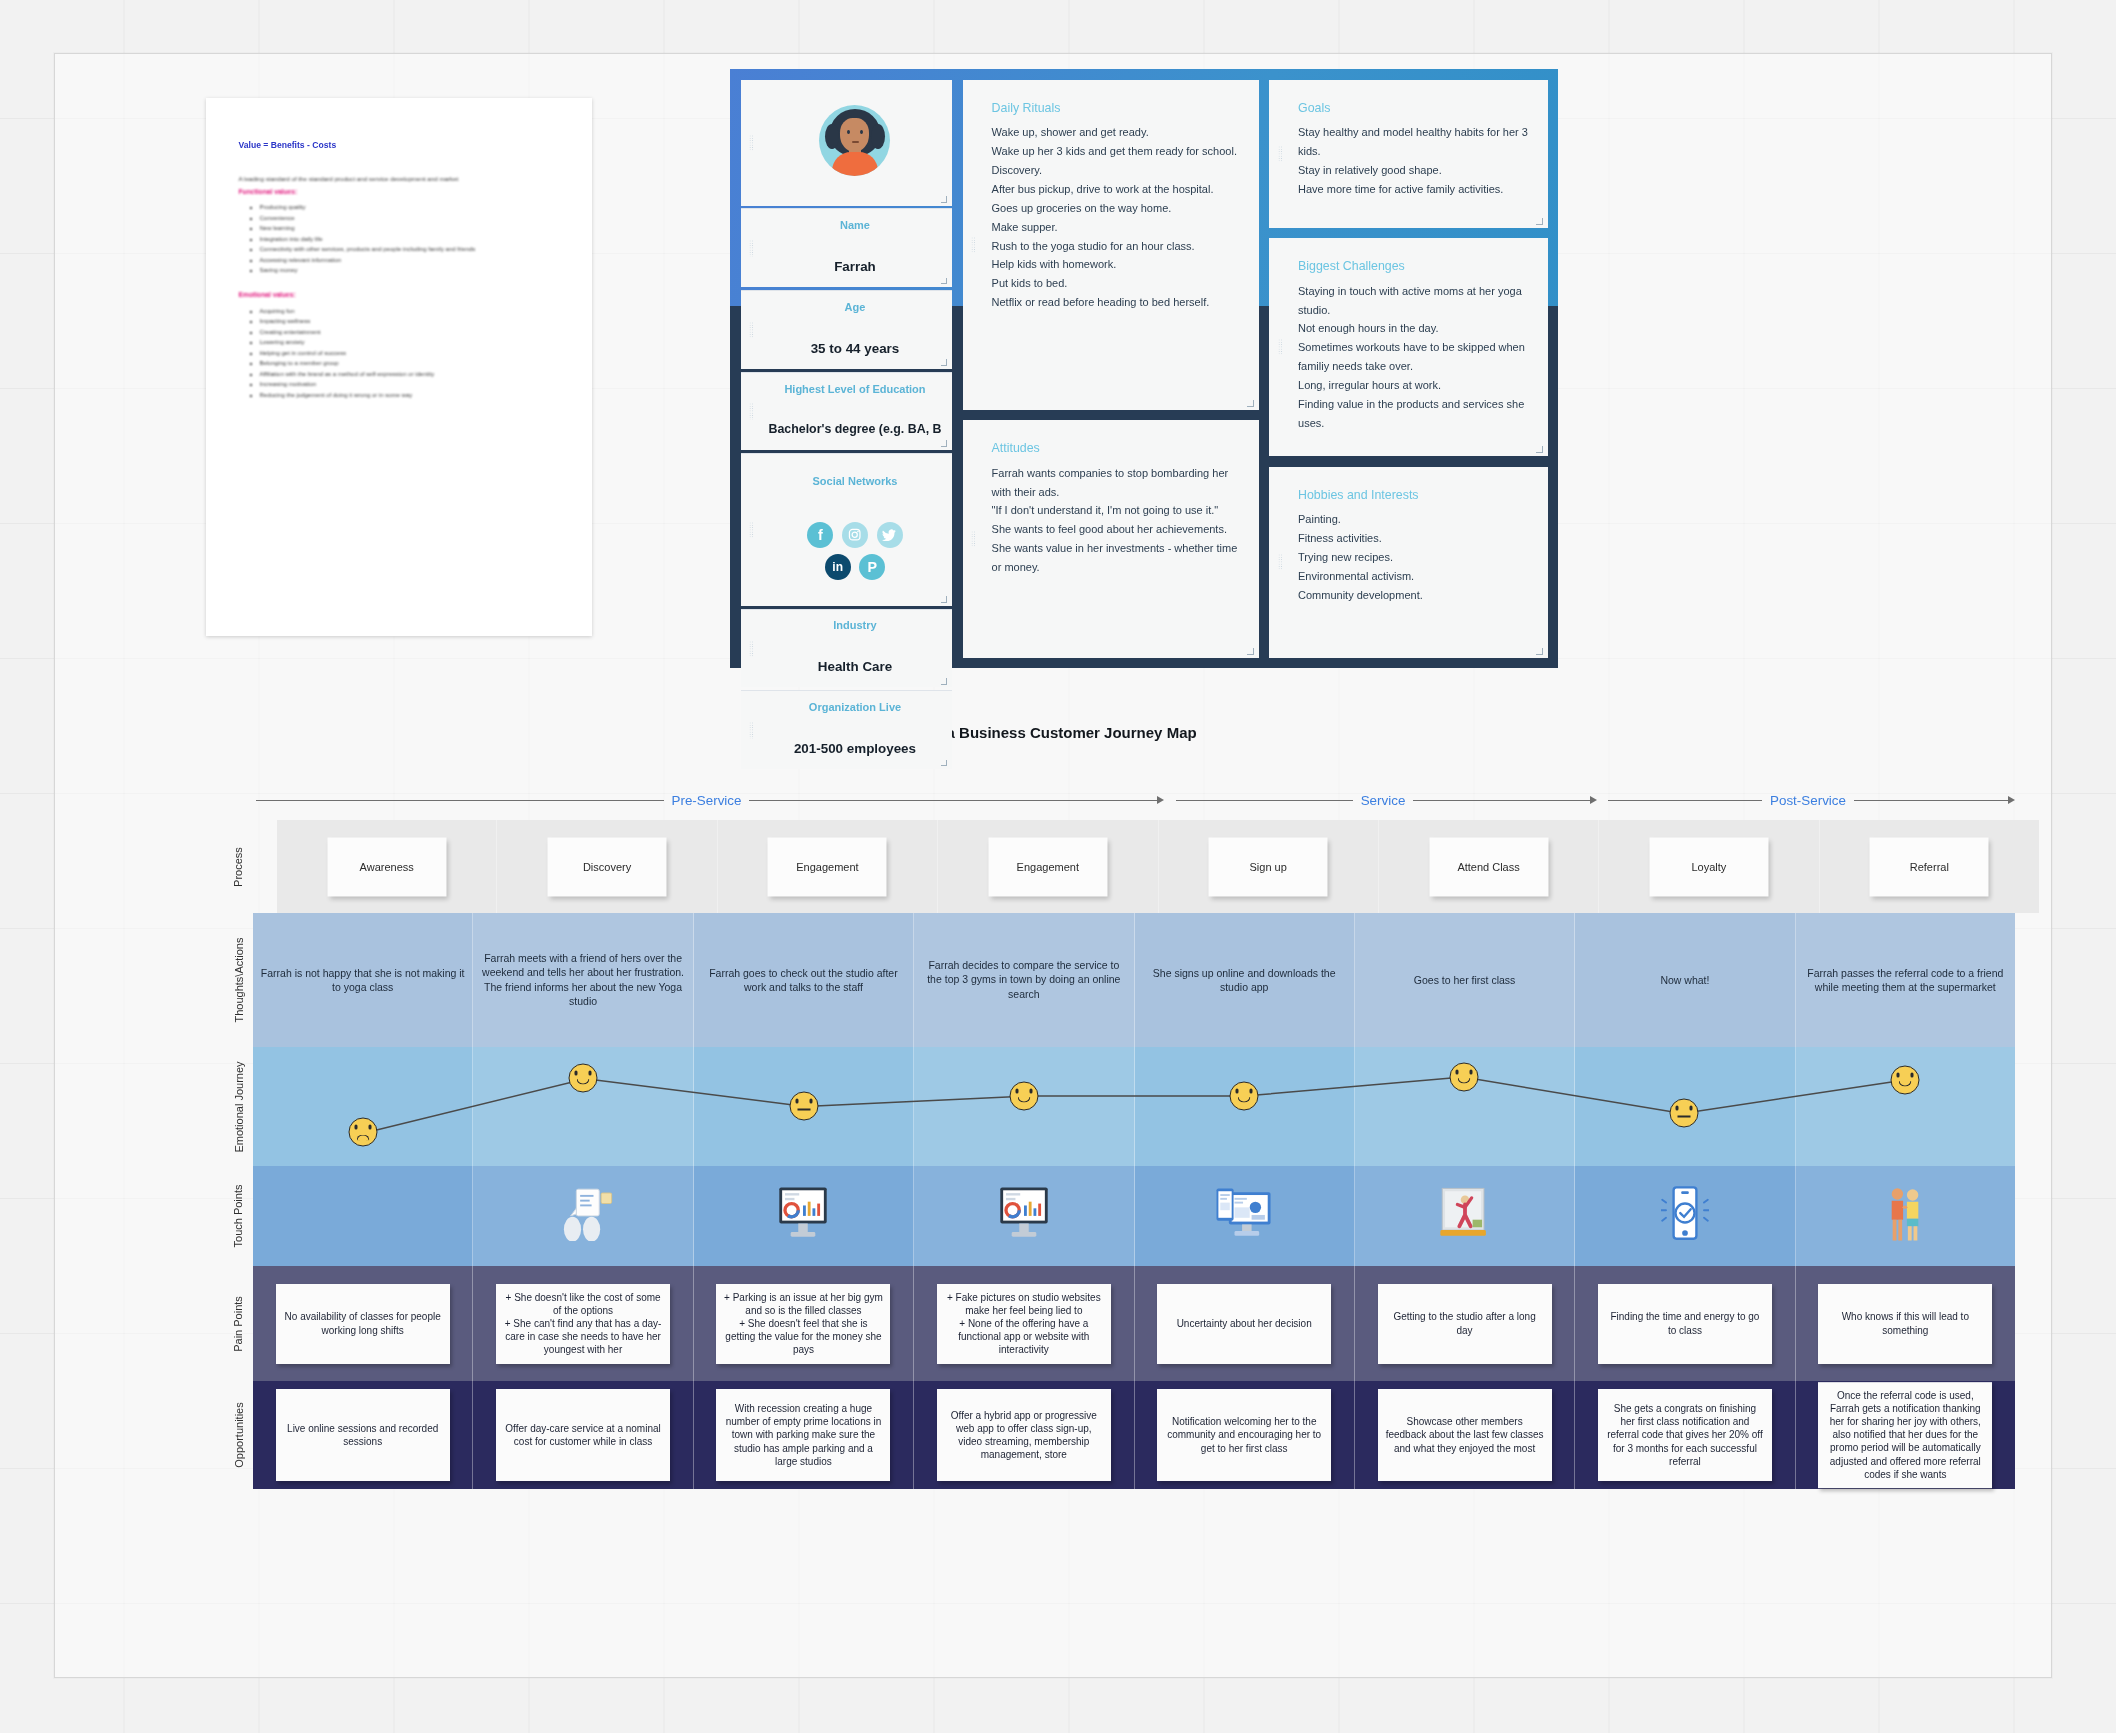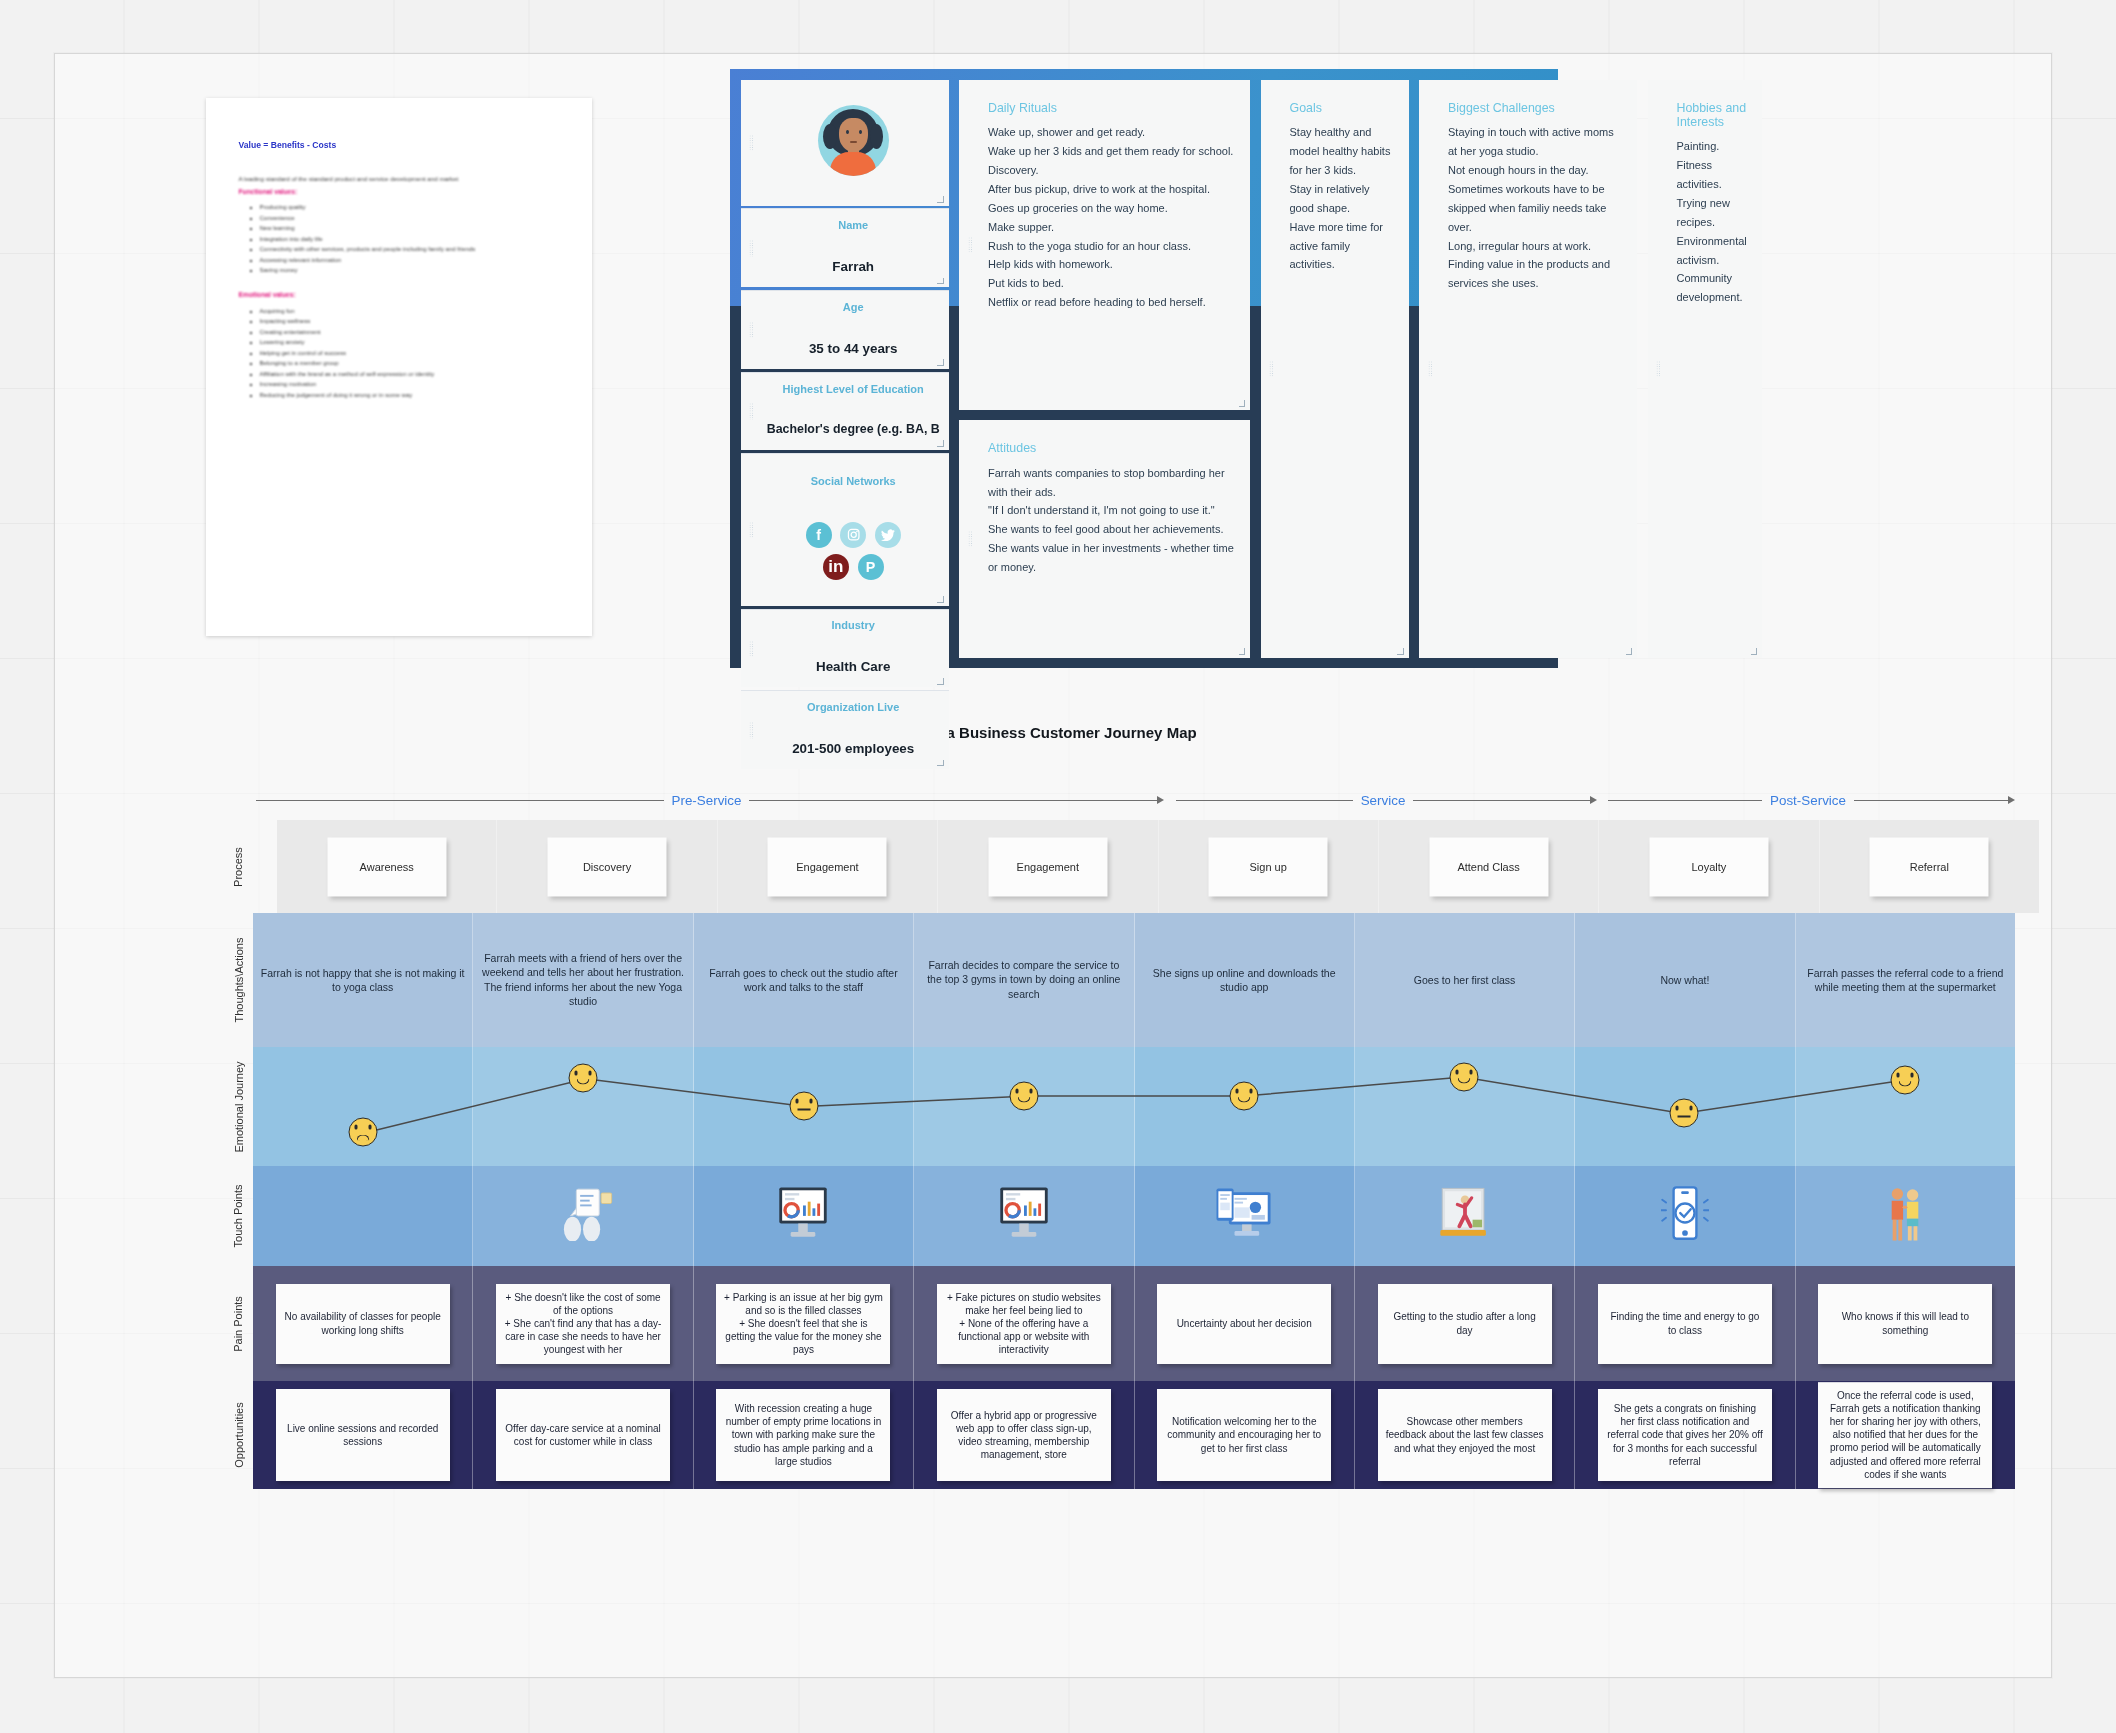--- a/index.html
+++ b/index.html
@@ -46,21 +46,21 @@
     background: linear-gradient(105deg,#4a7fd4 0%,#3b92cc 55%,#2f8fc7 100%);
     padding:10.5px;
   }
   #persona::after{
     content:""; position:absolute; left:0; top:237px; width:100%; height:calc(100% - 237px);
     background:#273c55; z-index:0;
   }
   .p-col { position:relative; z-index:1; height:100%; display:flex; gap:10.5px; }
   .p-left  { width:218px; display:flex; flex-direction:column; gap:2.9px; }
   .p-mid   { width:305px; display:flex; flex-direction:column; gap:10.5px; }
-  .p-right { width:287px; display:flex; flex-direction:row; gap:10.5px; }
+  .p-right { width:287px; display:flex; flex-direction:column; gap:10.5px; }
 
   .pcell {
     background:#f6f7f7; position:relative; padding:9.6px 7.6px 13.4px 25px;
     display:flex; flex-direction:column; align-items:center; justify-content:center;
   }
   .pcell + .pcell { border-top:1px solid #dfe4ea;gap:25px; }
   .drag-dots {
     position:absolute; left:8.6px; top:50%; transform:translateY(-50%);
     width:4.8px; height:16.3px;
     background-image: radial-gradient(#c6d3dd 40%, transparent 41%);
@@ -249,21 +249,21 @@
                   <circle cx="10.4" cy="3.6" r="0.85" fill="#fff"></circle>
                 </svg>
               </div>
               <div class="sbtn" style="background: rgb(167, 221, 232);">
                 <svg width="14.3" height="12.4" viewBox="0 0 16 14">
                   <path d="M15.5 2.1c-.6.27-1.2.44-1.85.52a3.2 3.2 0 0 0 1.42-1.78c-.63.37-1.32.64-2.05.79A3.2 3.2 0 0 0 7.5 4.58c0 .25.03.5.08.73A9.1 9.1 0 0 1 1 1.74a3.2 3.2 0 0 0 .99 4.27 3.2 3.2 0 0 1-1.45-.4v.04c0 1.55 1.1 2.84 2.56 3.13a3.2 3.2 0 0 1-1.44.06 3.2 3.2 0 0 0 2.99 2.22A6.42 6.42 0 0 1 0 12.38a9.06 9.06 0 0 0 4.9 1.44c5.88 0 9.1-4.87 9.1-9.1v-.41A6.5 6.5 0 0 0 15.5 2.1z" fill="#fff"></path>
                 </svg>
               </div>
             </div>
             <div class="social-row">
-              <div class="sbtn" style="background: #7f1d1d; font-size: 17px;">in</div>
+              <div class="sbtn" style="background: #0c4a6e; font-size: 12px;">in</div>
               <div class="sbtn" style="background: rgb(91, 192, 212);">P</div>
             </div>
           </div>
         <span class="corner"></span>
       </div>
 
       <div class="pcell">
         <span class="drag-dots"></span>
         <div class="p-label">Industry</div>
         <div class="p-value">Health Care</div>

